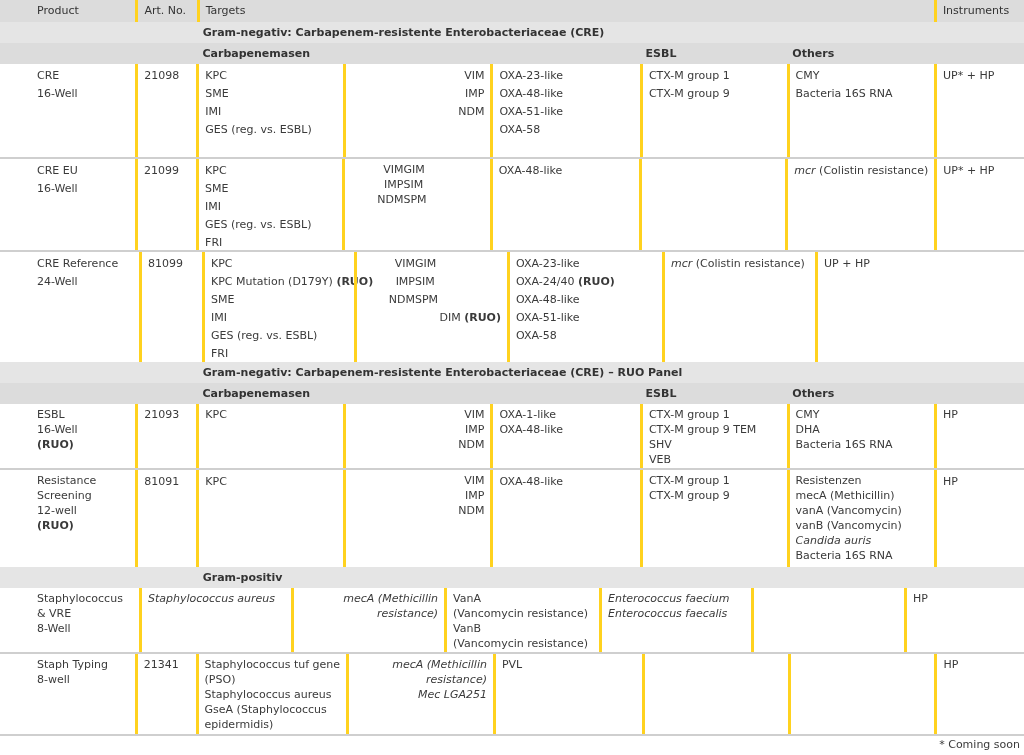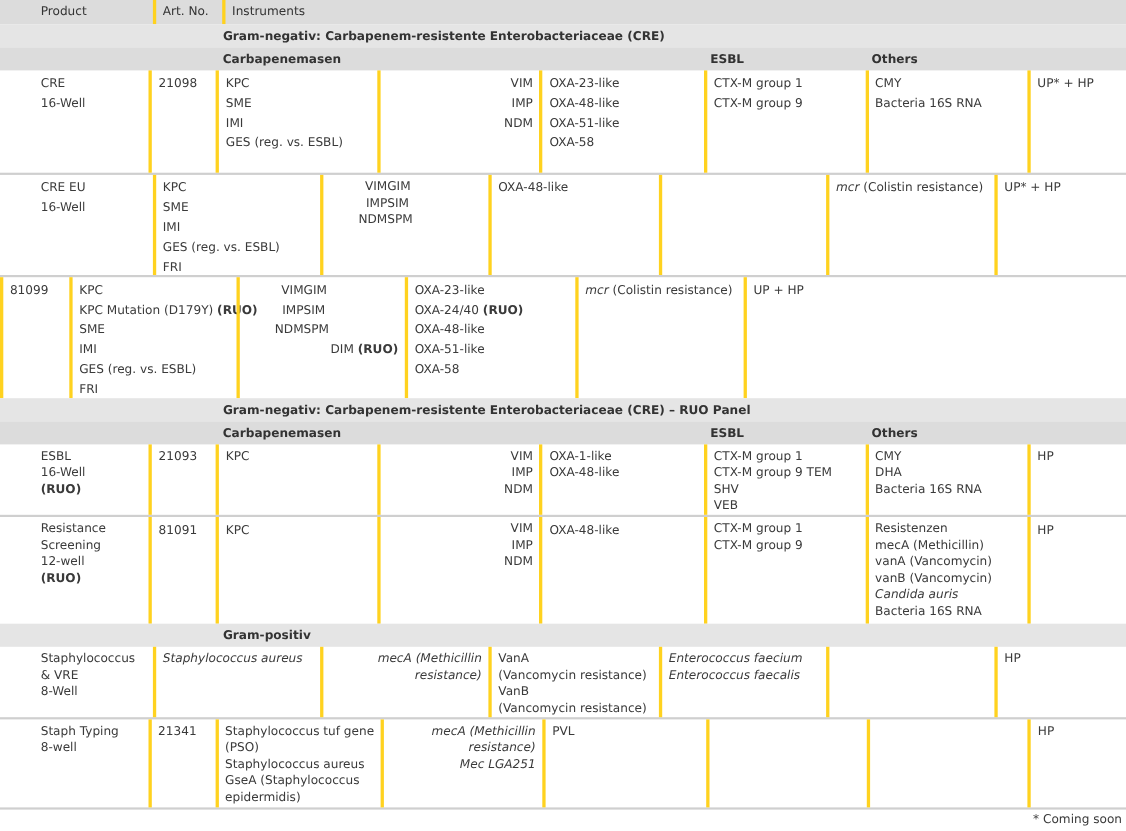--- a/index.html
+++ b/index.html
@@ -31,20 +31,21 @@
   .foot { position:absolute; right:4px; top:738px; font-size:11px; color:#3a3a3a; }
 </style>
 </head>
 <body>
 
 <div class="tbl">
 
   <div class="row hdr">
     <div class="cell c0">Product</div>
     <div class="cell c1 ysep">Art. No.</div>
+    <div class="cell ysep" style="width:765px">Targets</div>
     <div class="cell c7 ysep">Instruments</div>
   </div>
 
   <div class="row sect">
     <div class="cell c0"></div>
       <div class="cell c1"></div>
     <div class="cell" style="width:858px">Gram-negativ: Carbapenem-resistente Enterobacteriaceae (CRE)</div>
   </div>
   <div class="row sub">
     <div class="cell c0"></div>
@@ -87,20 +88,21 @@
         <div>Bacteria 16S RNA</div>
     </div>
     <div class="cell c7 ysep">UP* + HP</div>
   </div>
 
   <div class="row data" style="height:93px">
     <div class="cell c0">
       <div>CRE EU</div>
       <div>16-Well</div>
     </div>
+    <div class="cell c1 ysep">21099</div>
     <div class="cell c2 ysep">
       <div>KPC</div>
         <div>SME</div>
       <div>IMI</div>
         <div>GES (reg. vs. ESBL)</div>
       <div>FRI</div>
     </div>
     <div class="cell c3 ysep" style="line-height:15px">
       <div class="pair">
           <span>VIM</span>
@@ -119,20 +121,24 @@
       <div>OXA-48-like</div>
     </div>
     <div class="cell c5 ysep"></div>
     <div class="cell c6 ysep">
       <span class="i">mcr</span><span> (Colistin resistance)</span>
     </div>
     <div class="cell c7 ysep">UP* + HP</div>
   </div>
 
   <div class="row" style="height:110px">
+    <div class="cell c0">
+      <div>CRE Reference</div>
+      <div>24-Well</div>
+    </div>
     <div class="cell c1 ysep">81099</div>
     <div class="cell c2 ysep" style="padding-right:0">
       <div>KPC</div>
       <div><span>KPC Mutation (D179Y) </span><span class="b">(RUO)</span></div>
       <div>SME</div>
         <div>IMI</div>
       <div>GES (reg. vs. ESBL)</div>
         <div>FRI</div>
     </div>
     <div class="cell c3 ysep">

